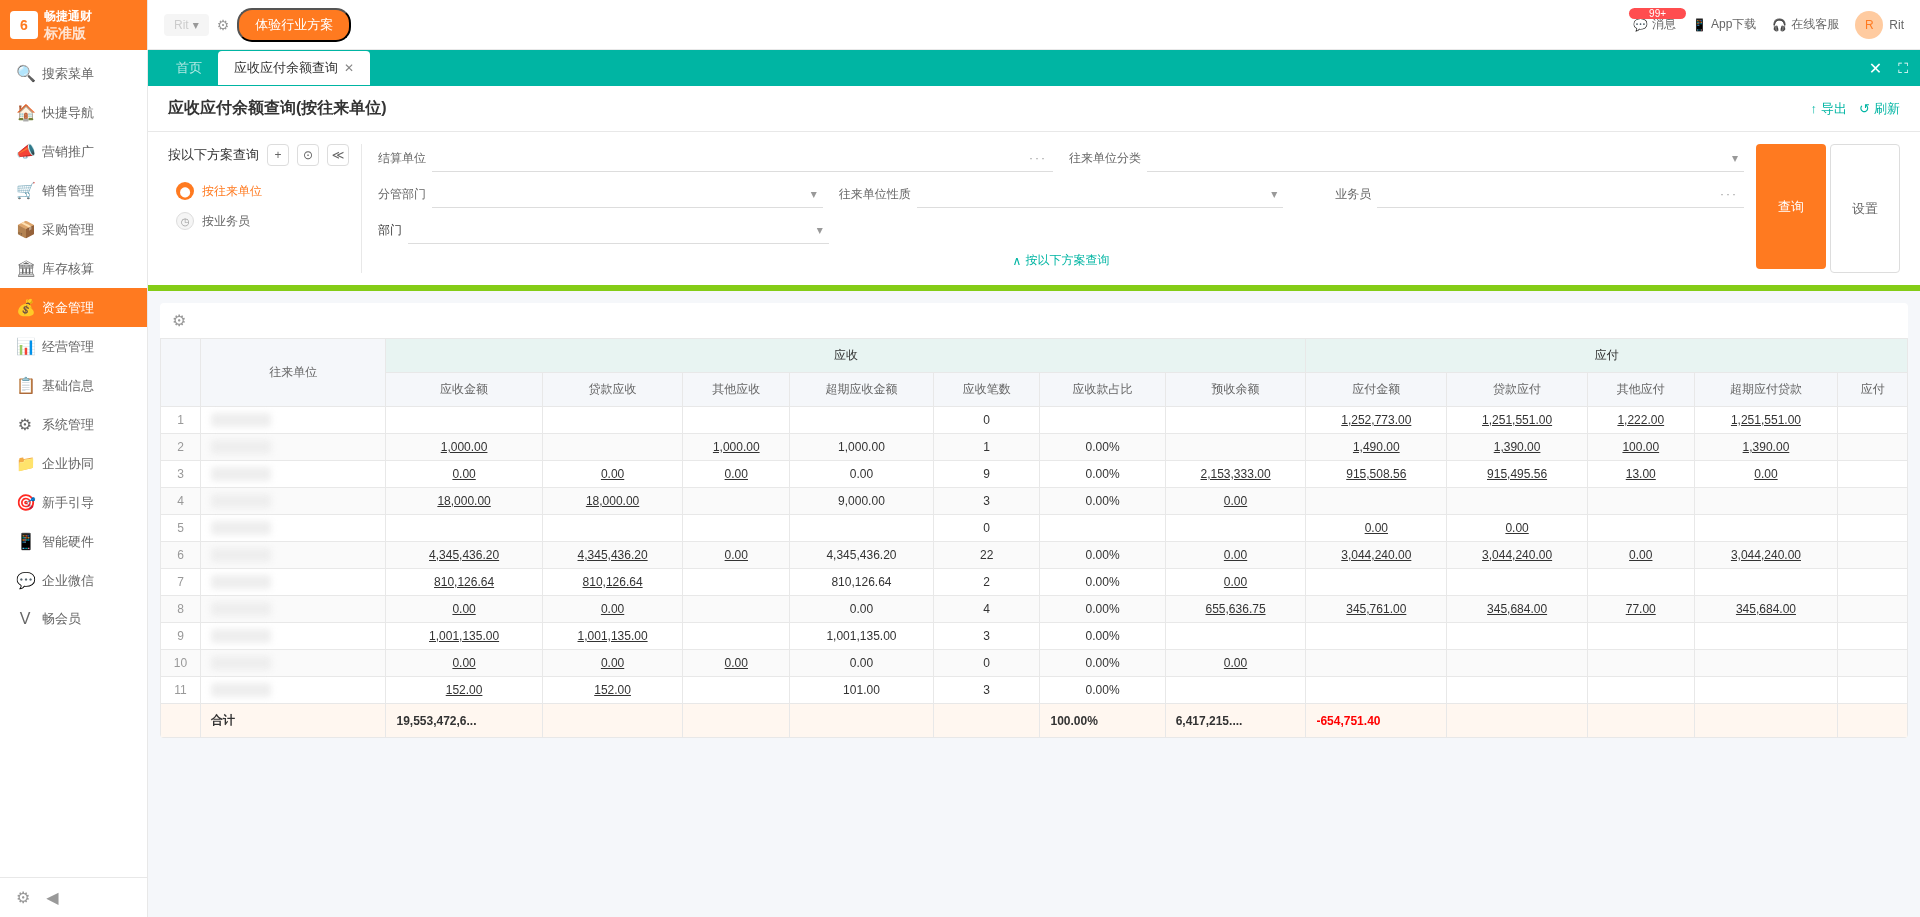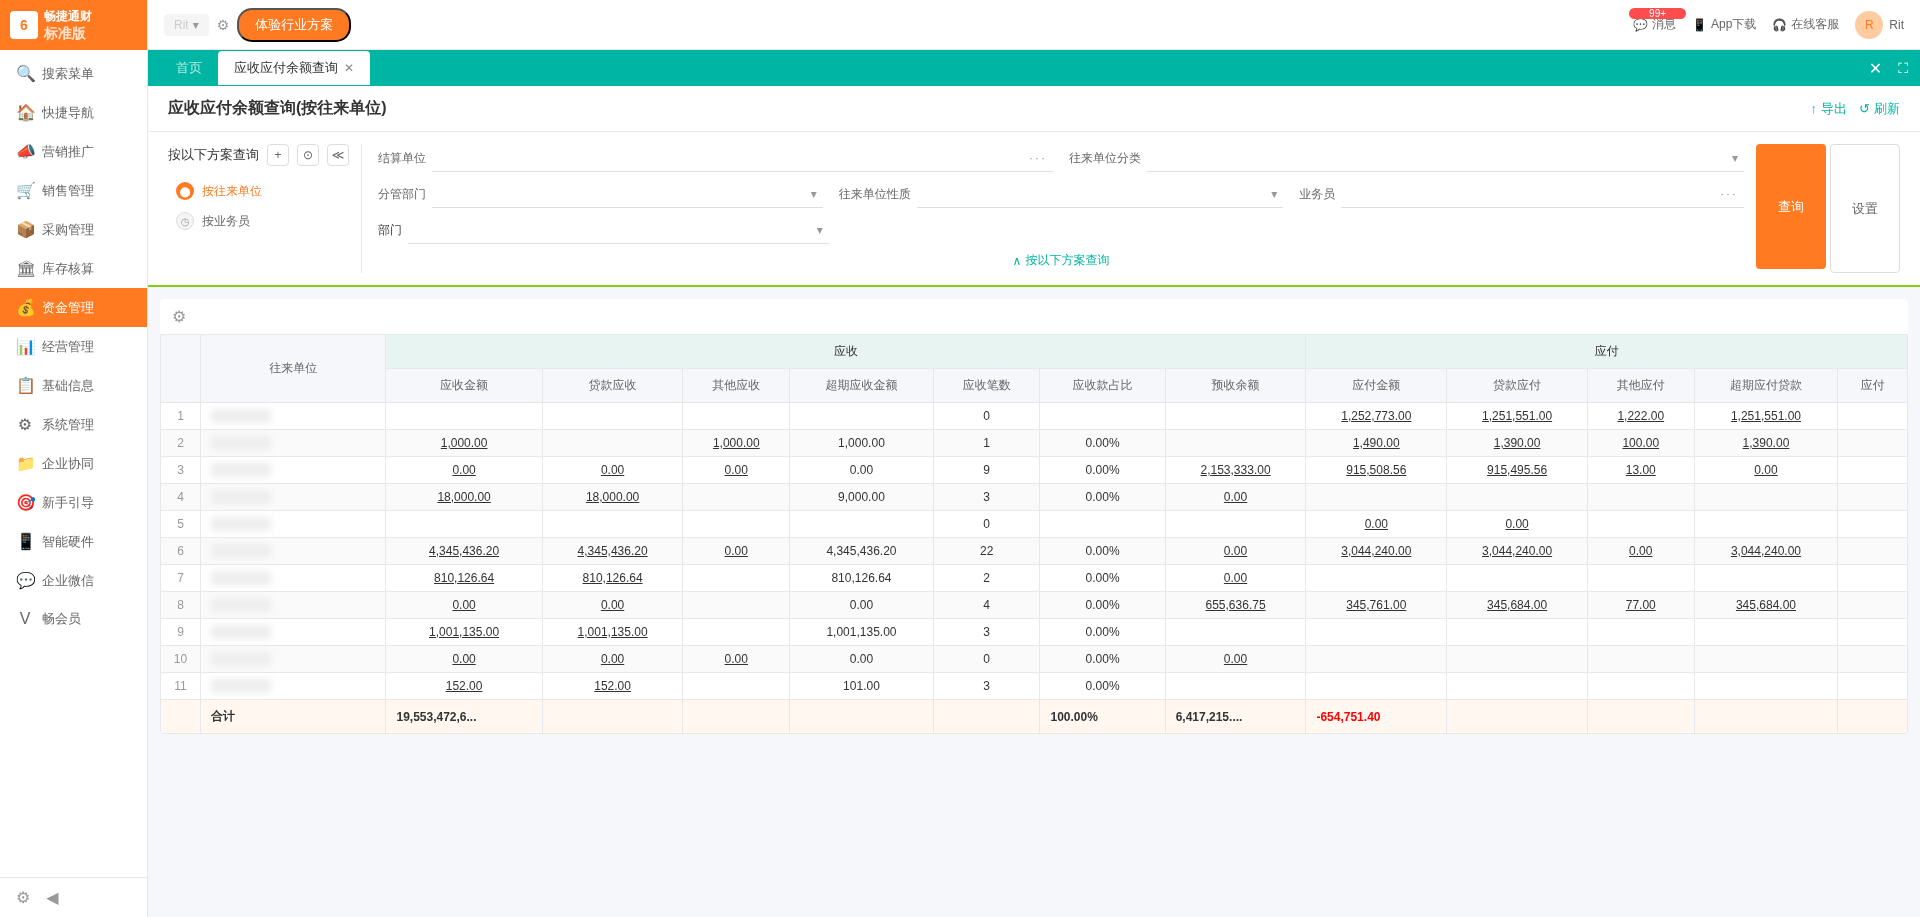--- a/index.html
+++ b/index.html
@@ -40,21 +40,21 @@
     .tabbar-expand { color: #fff; cursor: pointer; font-size: 14px; margin-left: 8px; }
 
     
     .page { flex: 1; background: #f5f7fa; overflow-y: auto; padding: 0; }
     .page-header { background: #fff; padding: 12px 20px; display: flex; align-items: center; justify-content: space-between; border-bottom: 1px solid #e8e8e8; }
     .page-title { font-size: 16px; font-weight: bold; color: #333; }
     .page-actions { display: flex; gap: 12px; }
     .page-action-btn { display: flex; align-items: center; gap: 4px; color: #00b5a3; cursor: pointer; font-size: 13px; }
 
     
-    .filter-area { background: #fff; padding: 12px 20px; border-bottom: 2px solid #84cc16; }
+    .filter-area { background: #fff; padding: 12px 20px; border-bottom: 6px solid #84cc16; }
     .filter-btn { width: 22px; height: 22px; border: 1px solid #ddd; border-radius: 4px; display: flex; align-items: center; justify-content: center; cursor: pointer; color: #666; font-size: 12px; }
     .query-btn { background: #ff7a20; color: #fff; border: none; padding: 6px 20px; border-radius: 4px; cursor: pointer; font-size: 13px; margin-bottom: 4px; display: block; width: 70px; }
     .settings-btn { background: #fff; color: #666; border: 1px solid #ddd; padding: 6px 20px; border-radius: 4px; cursor: pointer; font-size: 13px; display: block; width: 70px; }
     .query-area { display: flex; }
     .query-actions { display: flex; flex-direction: row; gap: 4px; padding: 0 0 0 12px; }
 
     
     .table-container { margin: 12px; background: #fff; border-radius: 4px; overflow: hidden; }
     .table-toolbar { padding: 8px 12px; display: flex; align-items: center; }
     .table-toolbar-icon { color: #999; cursor: pointer; font-size: 16px; }
@@ -254,21 +254,21 @@
                   <span style="color:#999;">▾</span>
                 </div>
               </div>
               <div style="display:flex;align-items:center;gap:6px;flex:1;">
                 <span style="color:#666;font-size:12px;white-space:nowrap;">往来单位性质</span>
                 <div style="flex:1;height:28px;border-bottom:1px solid #ddd;display:flex;align-items:center;justify-content:flex-end;padding:0 6px;cursor:pointer;">
                   <span style="color:#999;">▾</span>
                 </div>
               </div>
               <div style="display:flex;align-items:center;gap:6px;flex:1;">
-                <span style="color:#666;font-size:12px;white-space:nowrap;">业务员</span>
+                <span style="color:#666;font-size:12px;white-space:nowrap;margin-left:36px;">业务员</span>
                 <div style="flex:1;height:28px;border-bottom:1px solid #ddd;display:flex;align-items:center;justify-content:flex-end;padding:0 6px;cursor:pointer;">
                   <span style="color:#999;letter-spacing:2px;">···</span>
                 </div>
               </div>
             </div>
             <div style="display:flex;gap:16px;margin-bottom:4px;">
               <div style="display:flex;align-items:center;gap:6px;width:33%;">
                 <span style="color:#404040;font-size:12px;white-space:nowrap;">部门</span>
                 <div style="flex:1;height:28px;border-bottom:1px solid #ddd;display:flex;align-items:center;justify-content:flex-end;padding:0 6px;cursor:pointer;">
                   <span style="color:#999;">▾</span>

